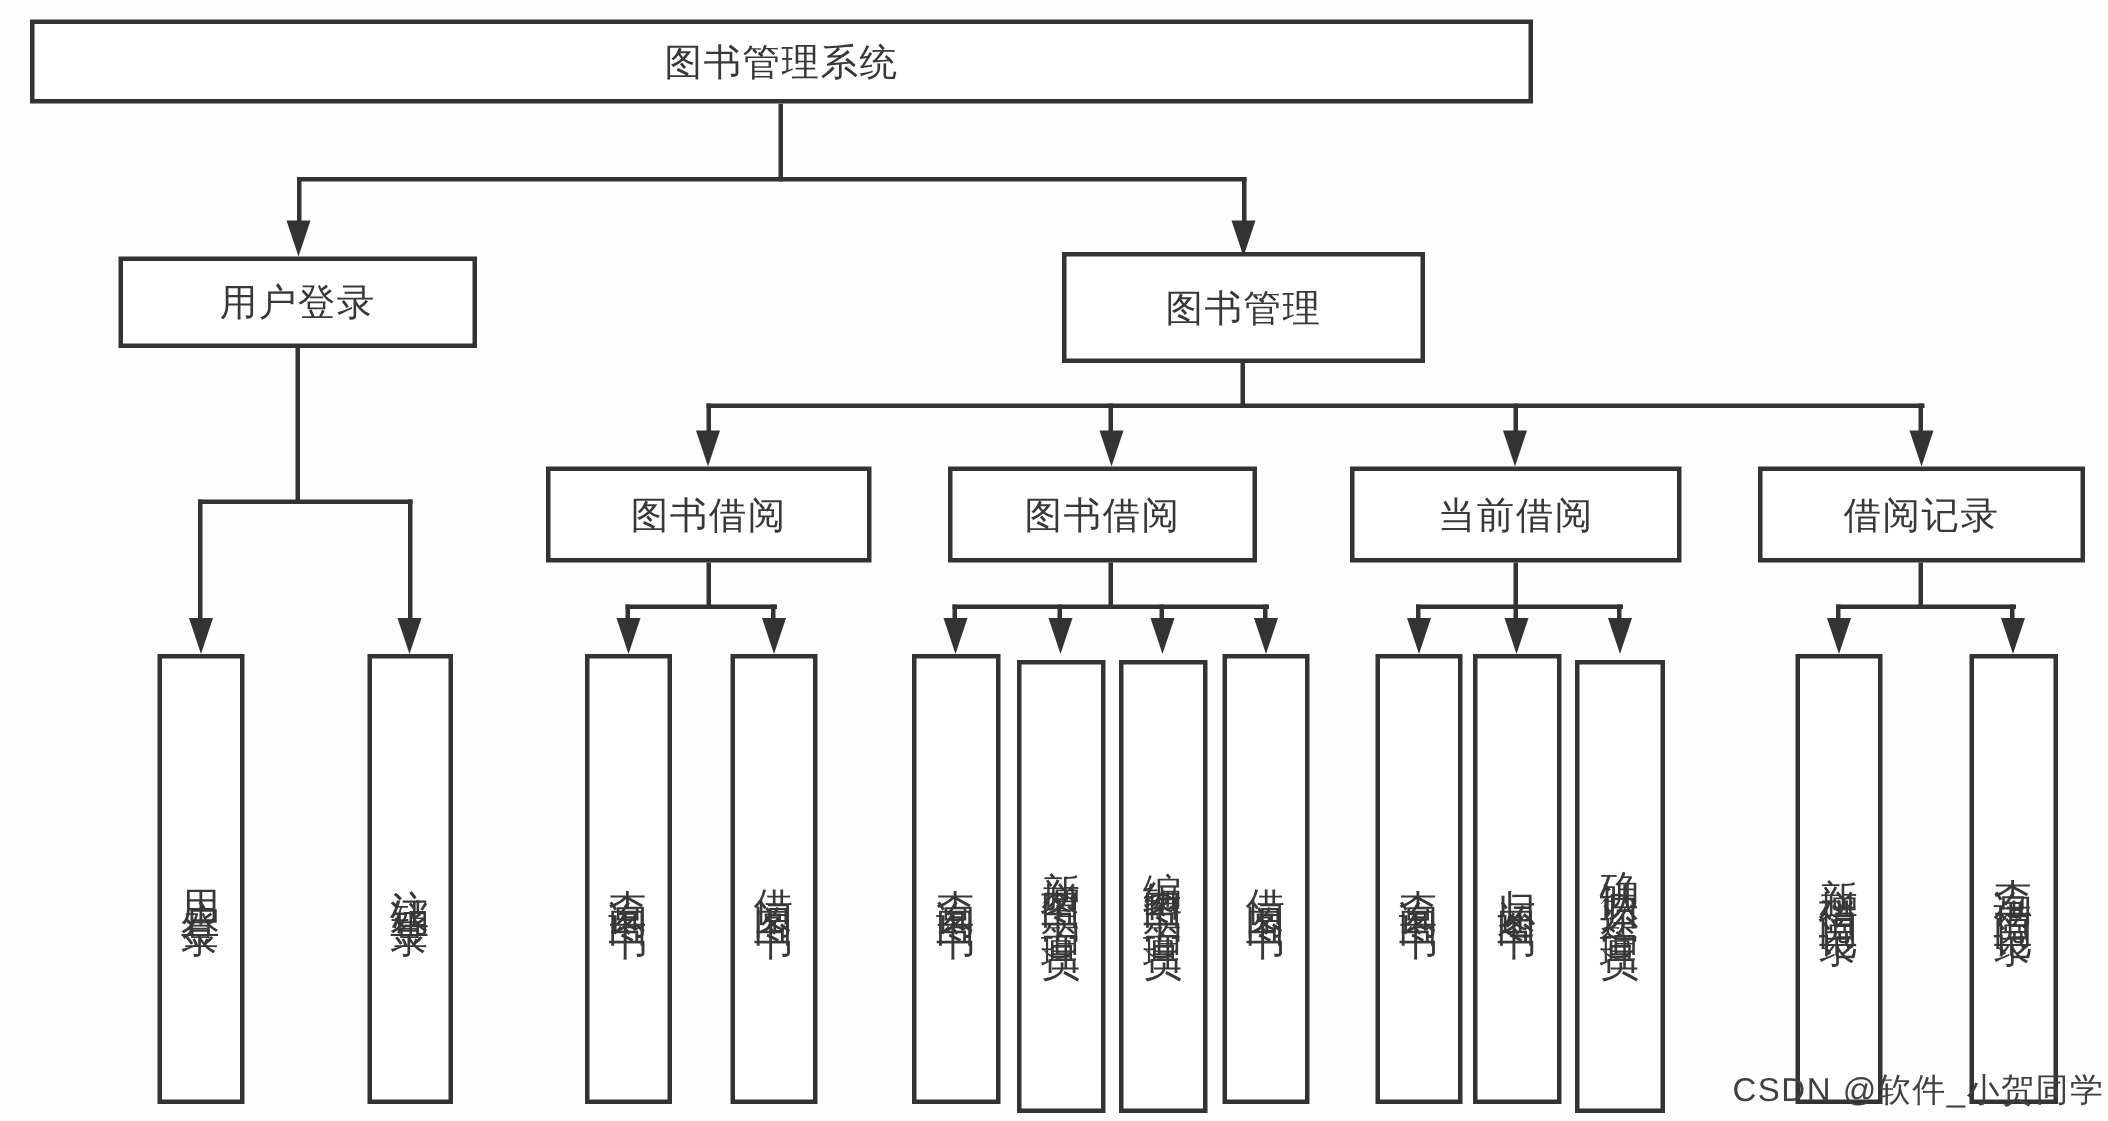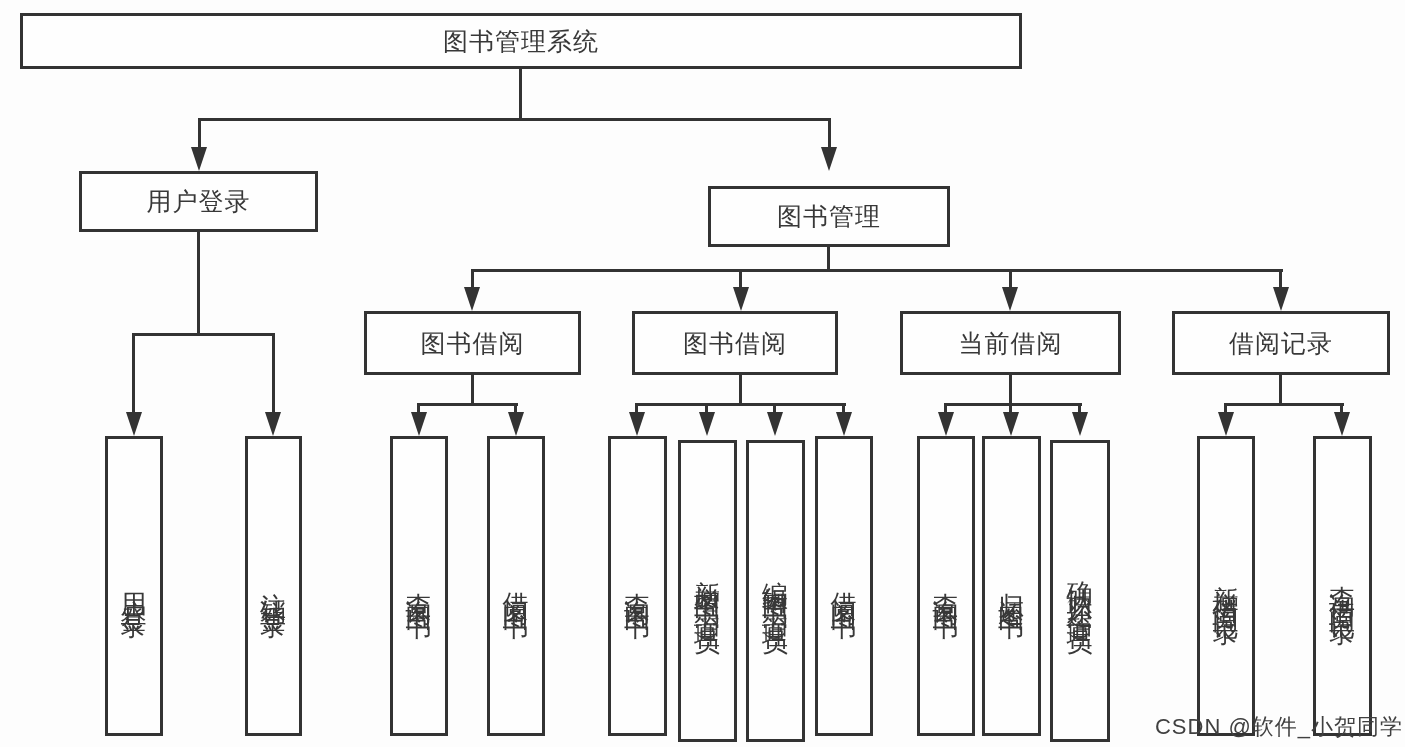--- a/index.html
+++ b/index.html
@@ -37,21 +37,21 @@
   <div class="box" style="left:20px;top:13px;width:1002px;height:56px;">图书管理系统</div>
 
   <div class="vline" style="left:519px;top:69px;height:52px;"></div>
   <div class="hline" style="left:198px;top:118px;width:633px;"></div>
   <div class="vline" style="left:198px;top:118px;height:32px;"></div>
   <div class="arr" style="left:191px;top:147px;"></div>
   <div class="vline" style="left:828px;top:118px;height:32px;"></div>
   <div class="arr" style="left:821px;top:147px;"></div>
 
   <div class="box" style="left:79px;top:171px;width:239px;height:61px;">用户登录</div>
-  <div class="box" style="left:708px;top:186px;width:242px;height:61px;font-family:Liberation Serif, serif;">图书管理</div>
+  <div class="box" style="left:708px;top:168px;width:242px;height:74px;font-family:Liberation Serif, serif;">图书管理</div>
 
   <div class="vline" style="left:197px;top:231px;height:104px;"></div>
   <div class="hline" style="left:132px;top:333px;width:143px;"></div>
   <div class="vline" style="left:132px;top:333px;height:82px;"></div>
   <div class="arr" style="left:126px;top:412px;"></div>
   <div class="vline" style="left:272px;top:333px;height:82px;"></div>
   <div class="arr" style="left:265px;top:412px;"></div>
 
   <div class="vline" style="left:827px;top:232px;height:40px;"></div>
   <div class="hline" style="left:471px;top:269px;width:812px;"></div>

